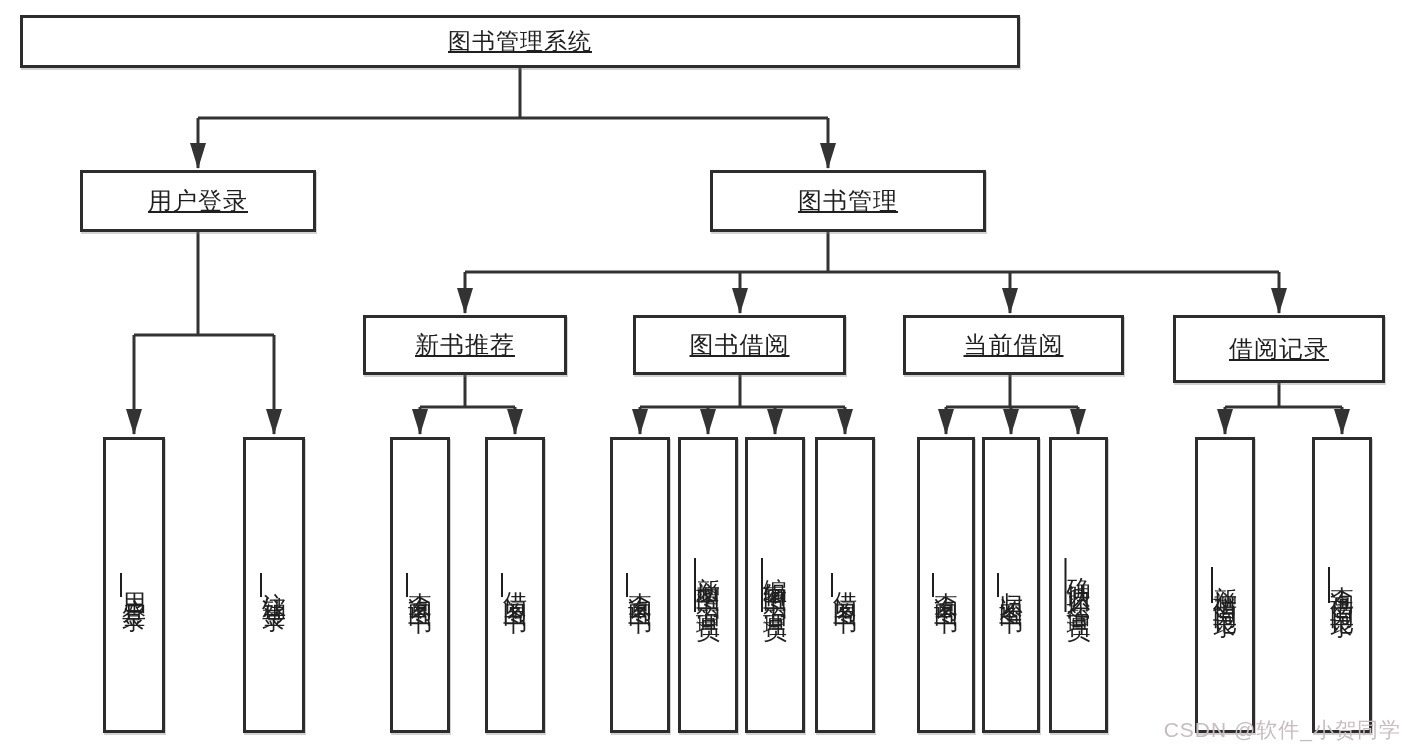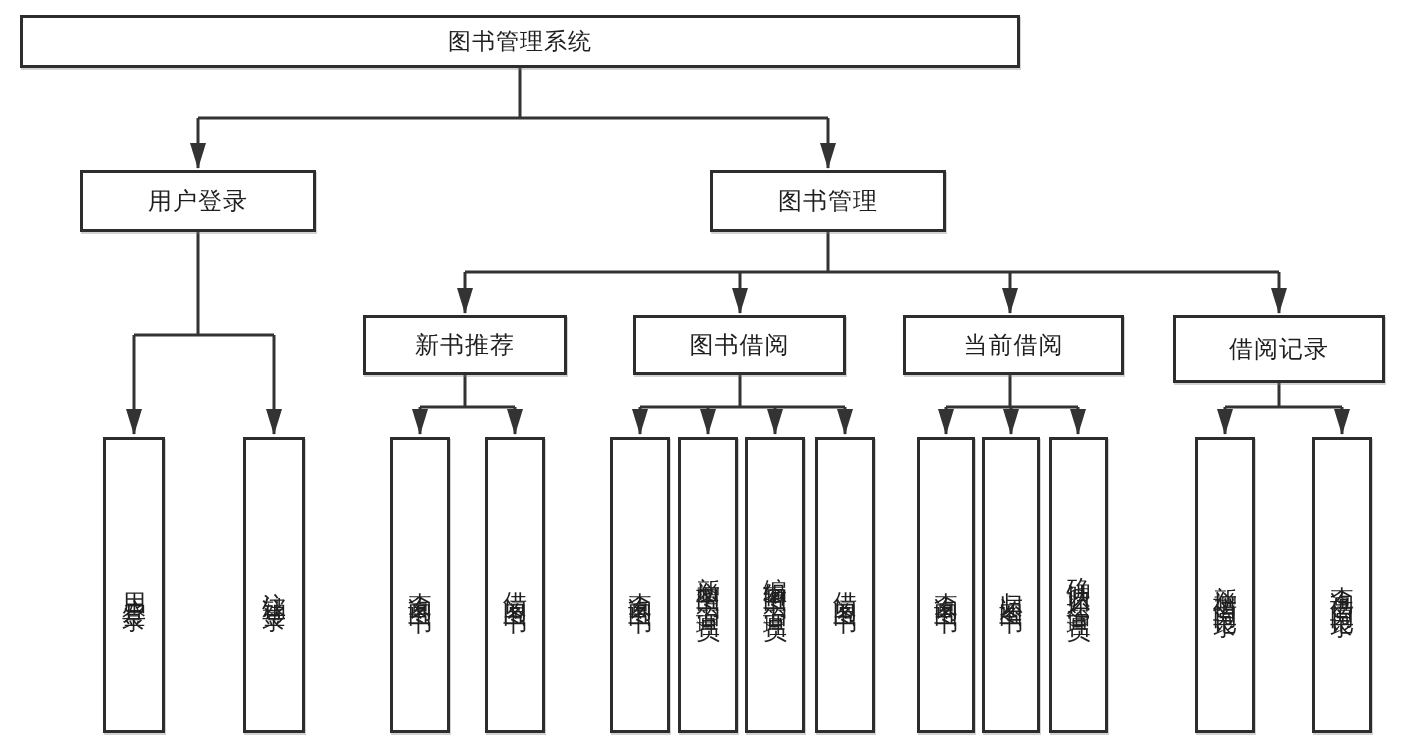--- a/index.html
+++ b/index.html
@@ -22,21 +22,21 @@
   }
   .hbox{font-size:24px;letter-spacing:1px;}
   .root{font-size:23px;}
   .vbox{
     font-size:24px;
     writing-mode:vertical-rl;
     text-orientation:mixed;
     letter-spacing:6px;
     line-height:1;
   }
-  .vbox span, .hbox span{white-space:nowrap;}
+  .vbox span, .hbox span{white-space:nowrap;text-decoration:underline;}
   #watermark{
     position:absolute;
     right:4px;bottom:3px;
     font-size:21px;
     letter-spacing:1px;
     color:#c7bcbf;
     z-index:5;
   }
 </style>
 </head>
@@ -87,21 +87,21 @@
     </g>
   </svg>
 
   <div class="box hbox root" style="left:20px;top:15px;width:1000px;height:53px;">
     <span>图书管理系统</span>
   </div>
 
   <div class="box hbox" style="left:80px;top:170px;width:236px;height:62px;">
     <span>用户登录</span>
   </div>
-  <div class="box hbox" style="left:710px;top:170px;width:236px;height:62px;align-items:center;">
+  <div class="box hbox" style="left:710px;top:170px;width:276px;height:62px;align-items:center;">
     <span>图书管理</span>
   </div>
 
   <div class="box hbox" style="left:633px;top:315px;width:213px;height:60px;">
     <span>图书借阅</span>
   </div>
   <div class="box hbox" style="left:363px;top:315px;width:204px;height:60px;">
     <span>新书推荐</span>
   </div>
   <div class="box hbox" style="left:903px;top:315px;width:221px;height:60px;">
@@ -148,13 +148,14 @@
     <span>确认归还（管理员）</span>
   </div>
 
   <div class="box vbox" style="left:1195px;top:437px;width:60px;height:296px;">
     <span>新增借阅记录</span>
   </div>
   <div class="box vbox" style="left:1312px;top:437px;width:60px;height:296px;">
     <span>查询借阅记录</span>
   </div>
 
+  <div id="watermark">CSDN @软件_小贺同学</div>
 </div>
 
 </body></html>

